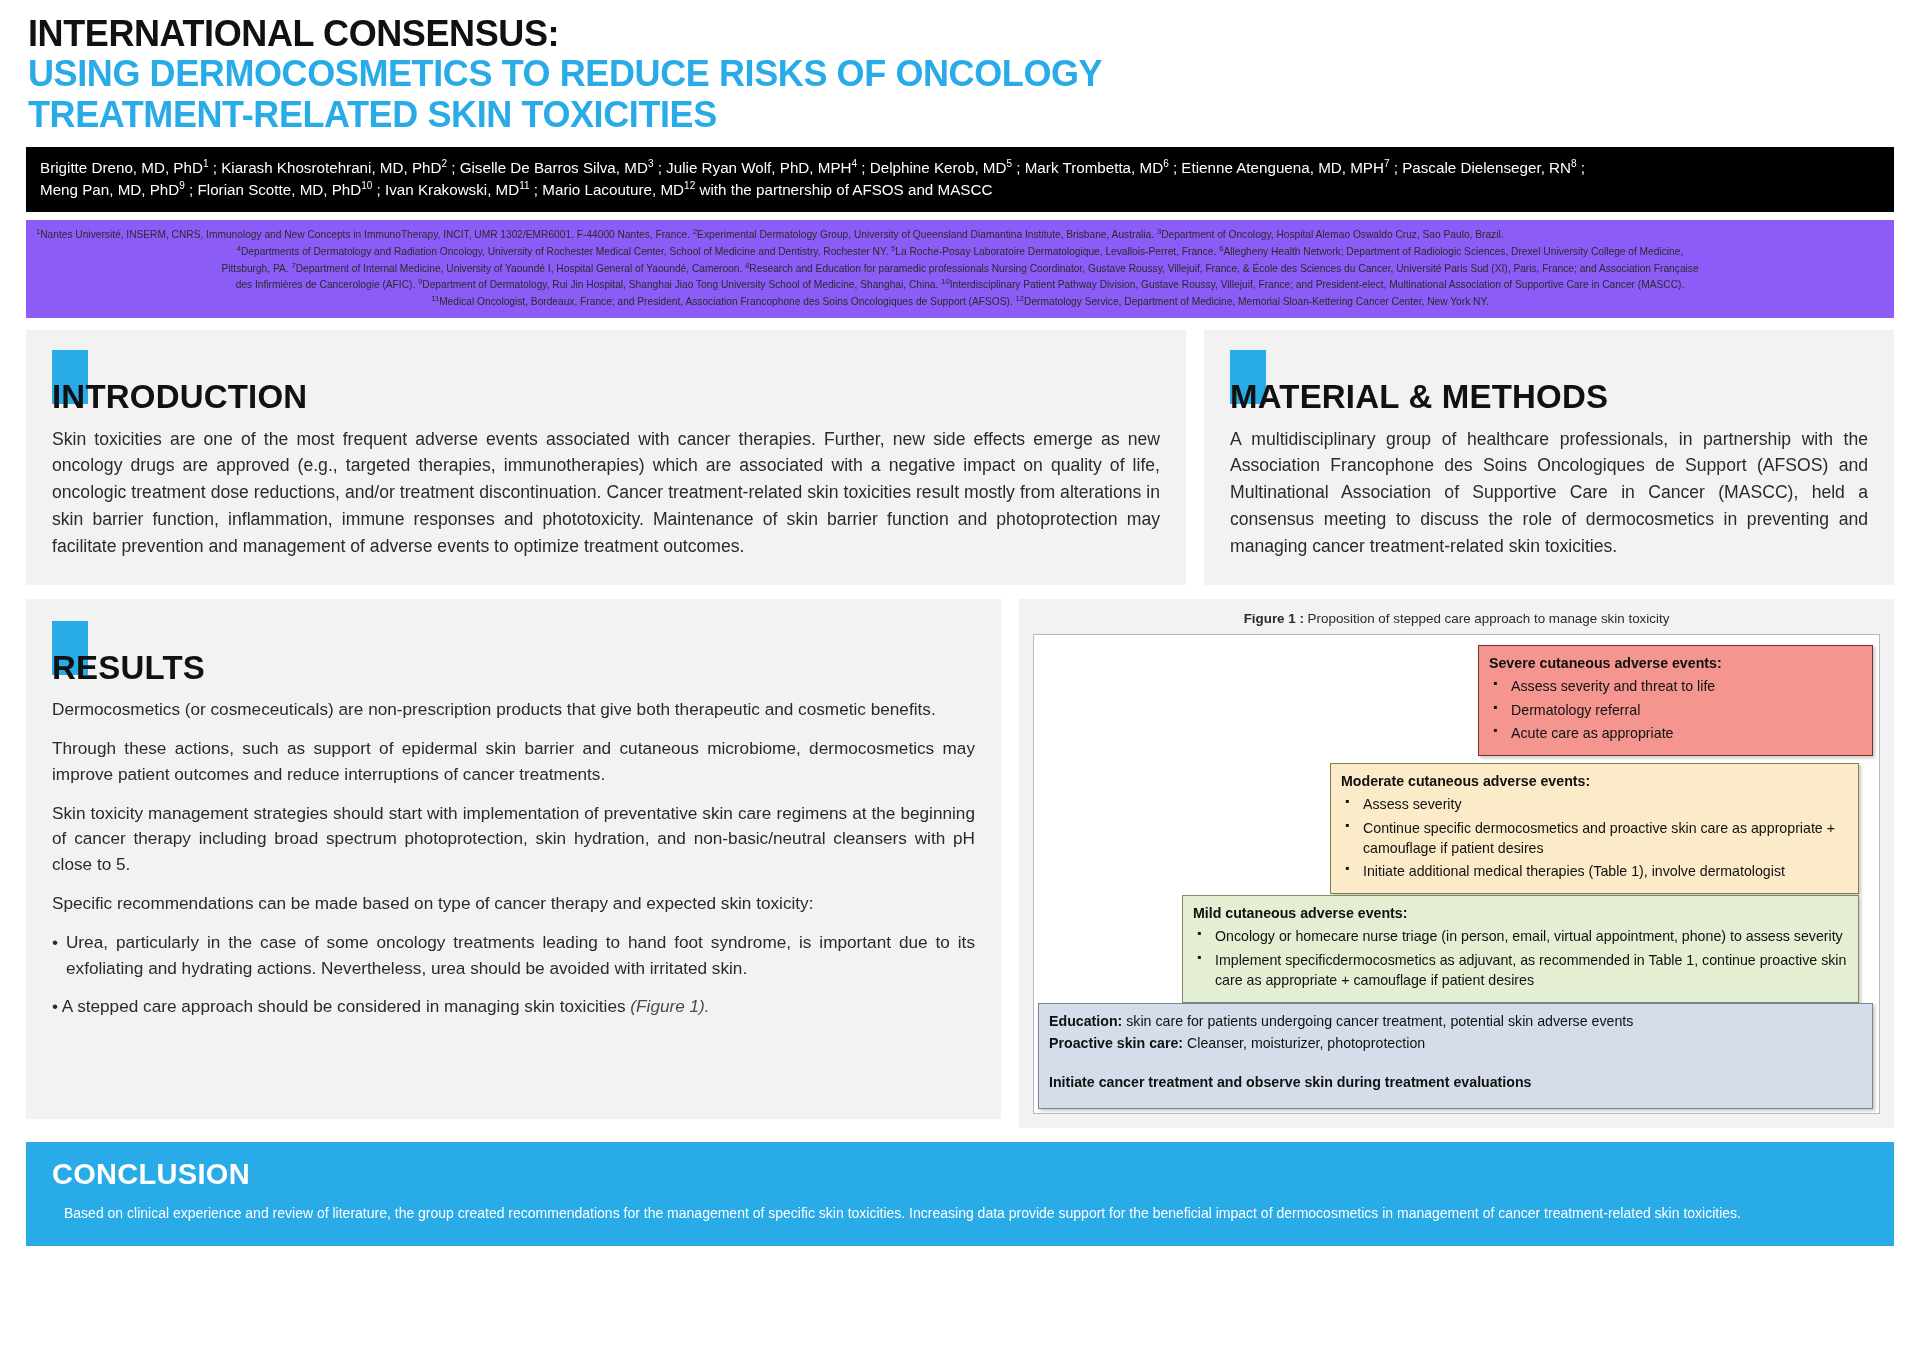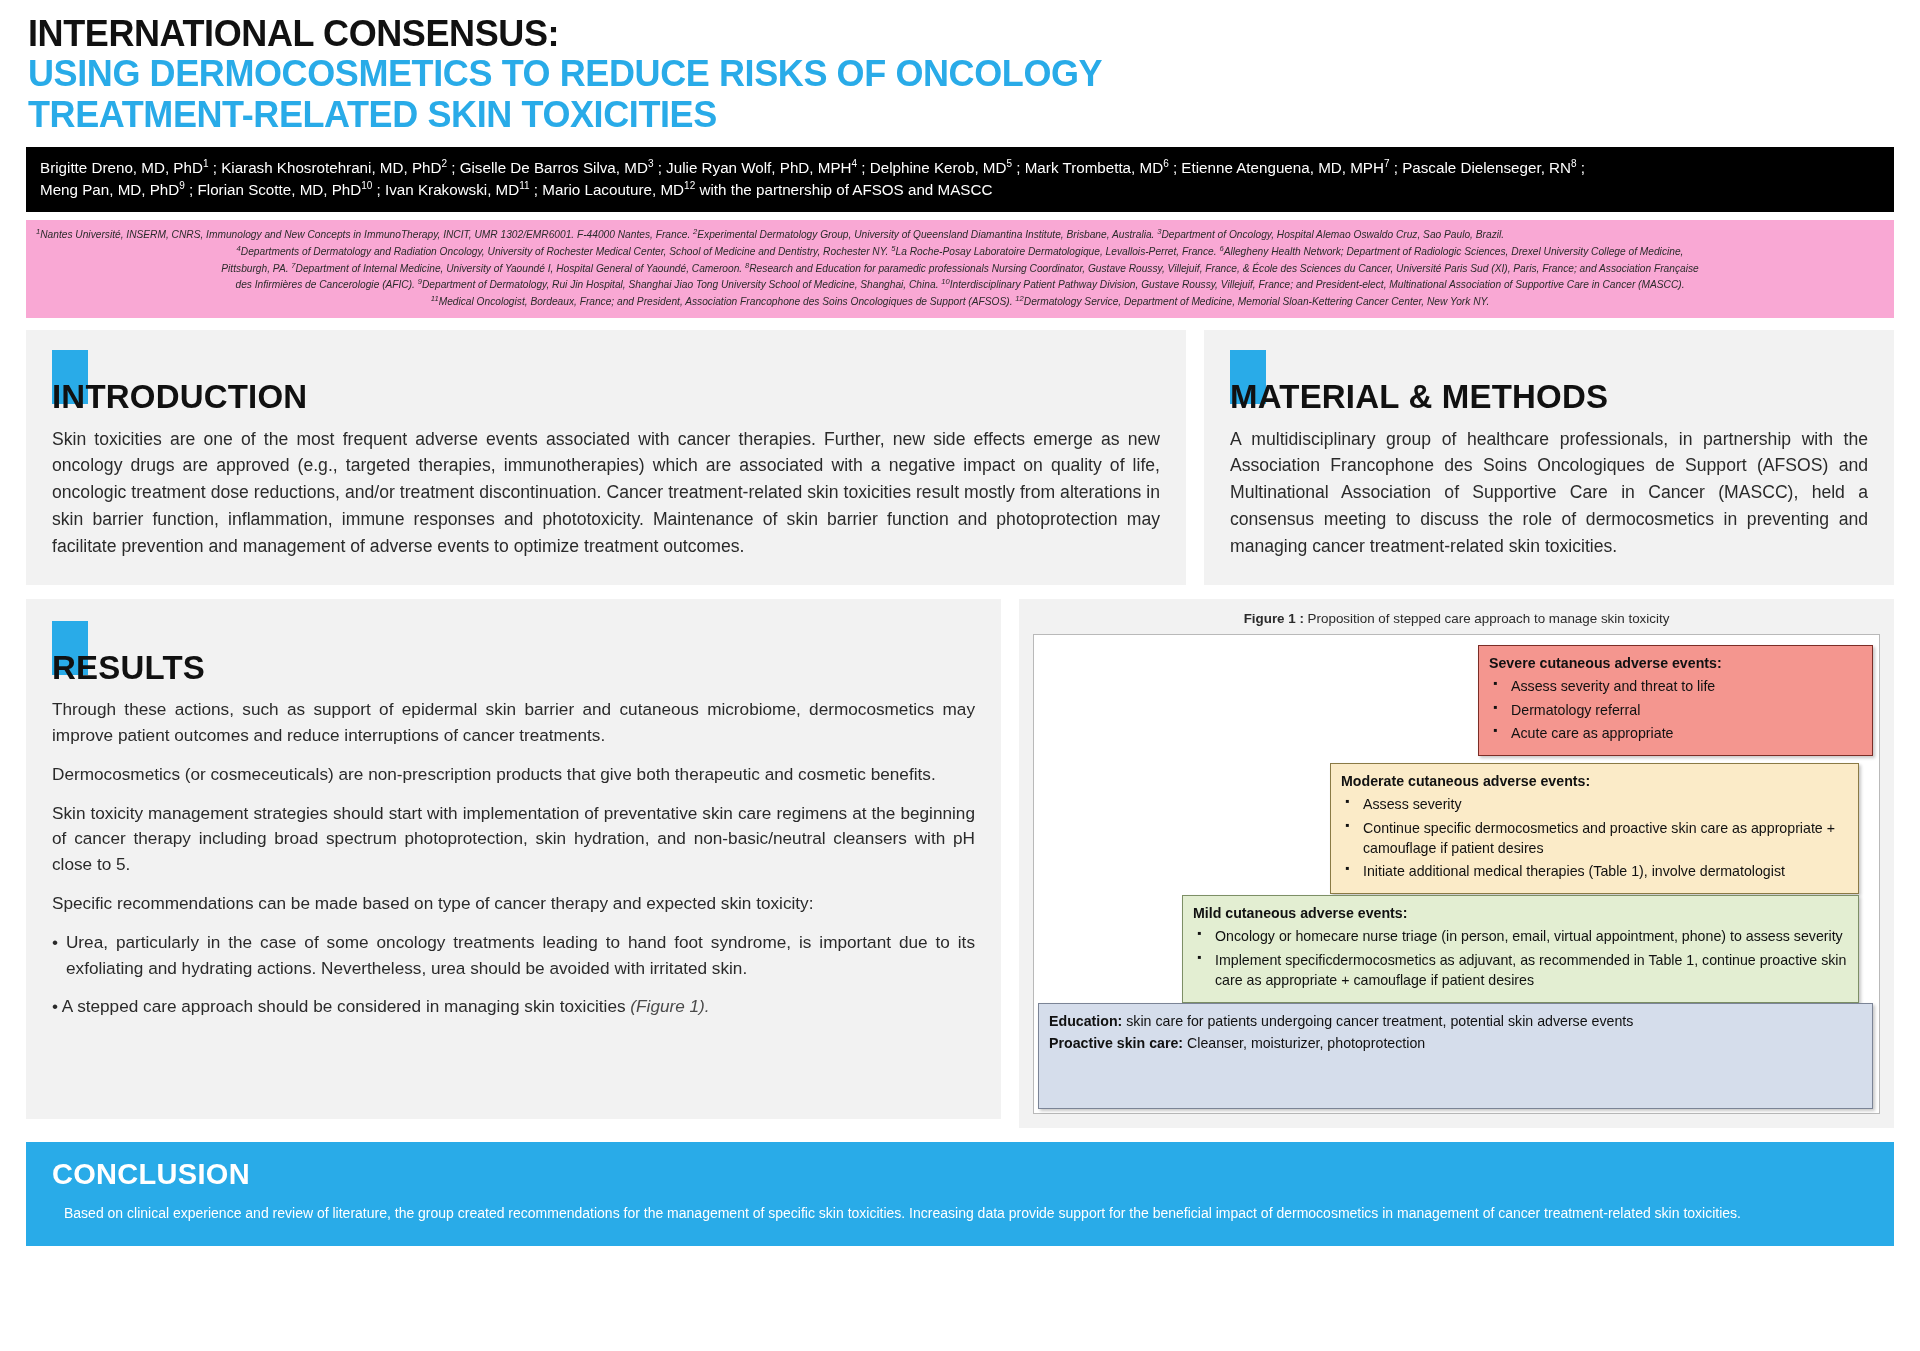--- a/index.html
+++ b/index.html
@@ -46,27 +46,26 @@
     color: #ffffff;
     padding: 10px 14px 11px 14px;
     font-size: 15.2px;
     line-height: 1.45;
   }
   .authors-bar sup { font-size: 10px; }
 
   
   .affiliations {
     margin: 8px 26px 0 26px;
-    background: #f9a8d4;
+    background: #8b5cf6;
     color: #2b2b2b;
     font-size: 10.2px;
     line-height: 1.5;
     padding: 6px 10px 8px 10px;
     text-align: center;
-    font-style: italic;
   }
   .affiliations sup { font-size: 7.6px; }
   .aff-line { display: block; }
   .aff-line.first { text-align: left; }
 
   
   .row-top {
     display: flex;
     gap: 18px;
     margin: 12px 26px 0 26px;
@@ -260,22 +259,22 @@
   </div>
 
   <div class="row-results">
 
     <div class="panel-results">
       <div class="sec-head">
         <div class="sec-square"></div>
         <div class="sec-title">RESULTS</div>
       </div>
       <div class="results-text">
+        <p>Dermocosmetics (or cosmeceuticals) are non-prescription products that give both therapeutic and cosmetic benefits.</p>
         <p>Through these actions, such as support of epidermal skin barrier and cutaneous microbiome, dermocosmetics may improve patient outcomes and reduce interruptions of cancer treatments.</p>
-        <p>Dermocosmetics (or cosmeceuticals) are non-prescription products that give both therapeutic and cosmetic benefits.</p>
         <p>Skin toxicity management strategies should start with implementation of preventative skin care regimens at the beginning of cancer therapy including broad spectrum photoprotection, skin hydration, and non-basic/neutral cleansers with pH close to 5.</p>
         <p>Specific recommendations can be made based on type of cancer therapy and expected skin toxicity:</p>
         <div class="bullets">
           <div class="bullet">• Urea, particularly in the case of some oncology treatments leading to hand foot syndrome, is important due to its exfoliating and hydrating actions. Nevertheless, urea should be avoided with irritated skin.</div>
           <div class="bullet"><span>•  A stepped care approach should be considered in managing skin toxicities </span><span class="fig-ref">(Figure 1).</span></div>
         </div>
       </div>
     </div>
 
     <div class="figure-wrap">
@@ -306,20 +305,21 @@
           <ul>
             <li>Oncology or homecare nurse triage (in person, email, virtual appointment, phone) to assess severity</li>
             <li>Implement specificdermocosmetics as adjuvant, as recommended in Table 1, continue proactive skin care as appropriate + camouflage if patient desires</li>
           </ul>
         </div>
 
         <div class="step-box box-base" style="left:4px; top:368px; right:6px; bottom:4px;">
           <p><b>Education:</b><span> skin care for patients undergoing cancer treatment, potential skin adverse events</span></p>
           <p><b>Proactive skin care:</b><span> Cleanser, moisturizer, photoprotection</span></p>
           <div class="spacer"></div>
+          <p><b>Initiate cancer treatment and observe skin during treatment evaluations</b></p>
         </div>
 
       </div>
     </div>
 
   </div>
 
   <div class="conclusion">
     <div class="concl-title">CONCLUSION</div>
     <div class="concl-text">Based on clinical experience and review of literature, the group created recommendations for the management of specific skin toxicities. Increasing data provide support for the beneficial impact of dermocosmetics in management of cancer treatment-related skin toxicities.</div>

